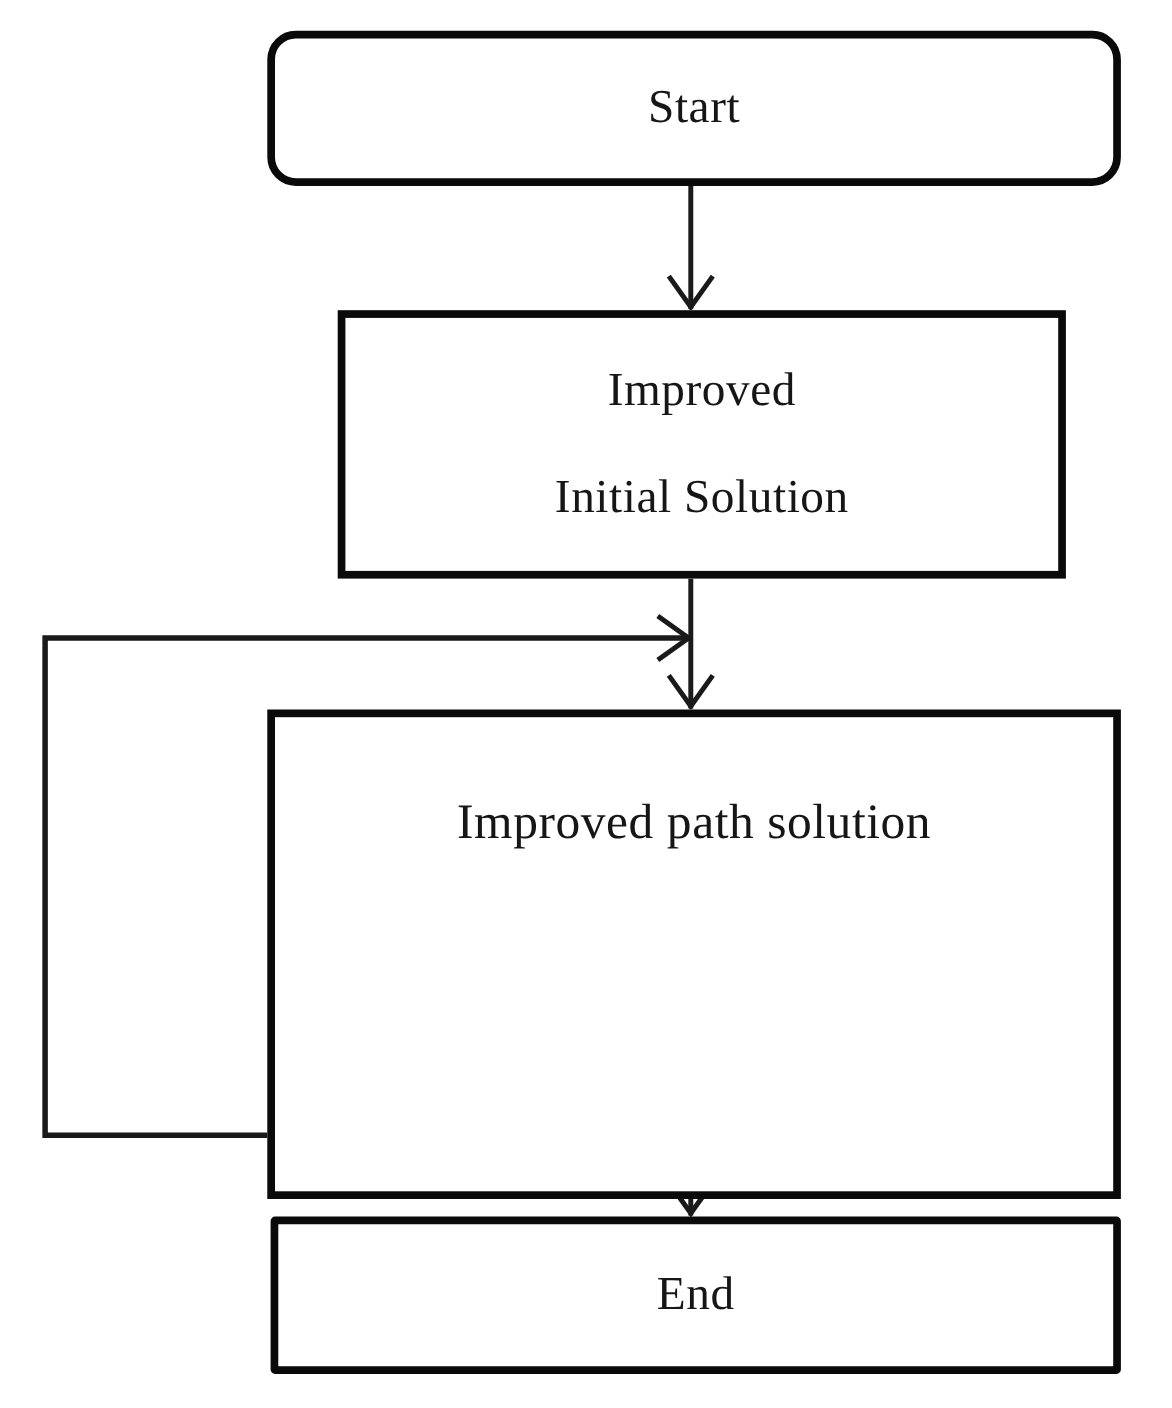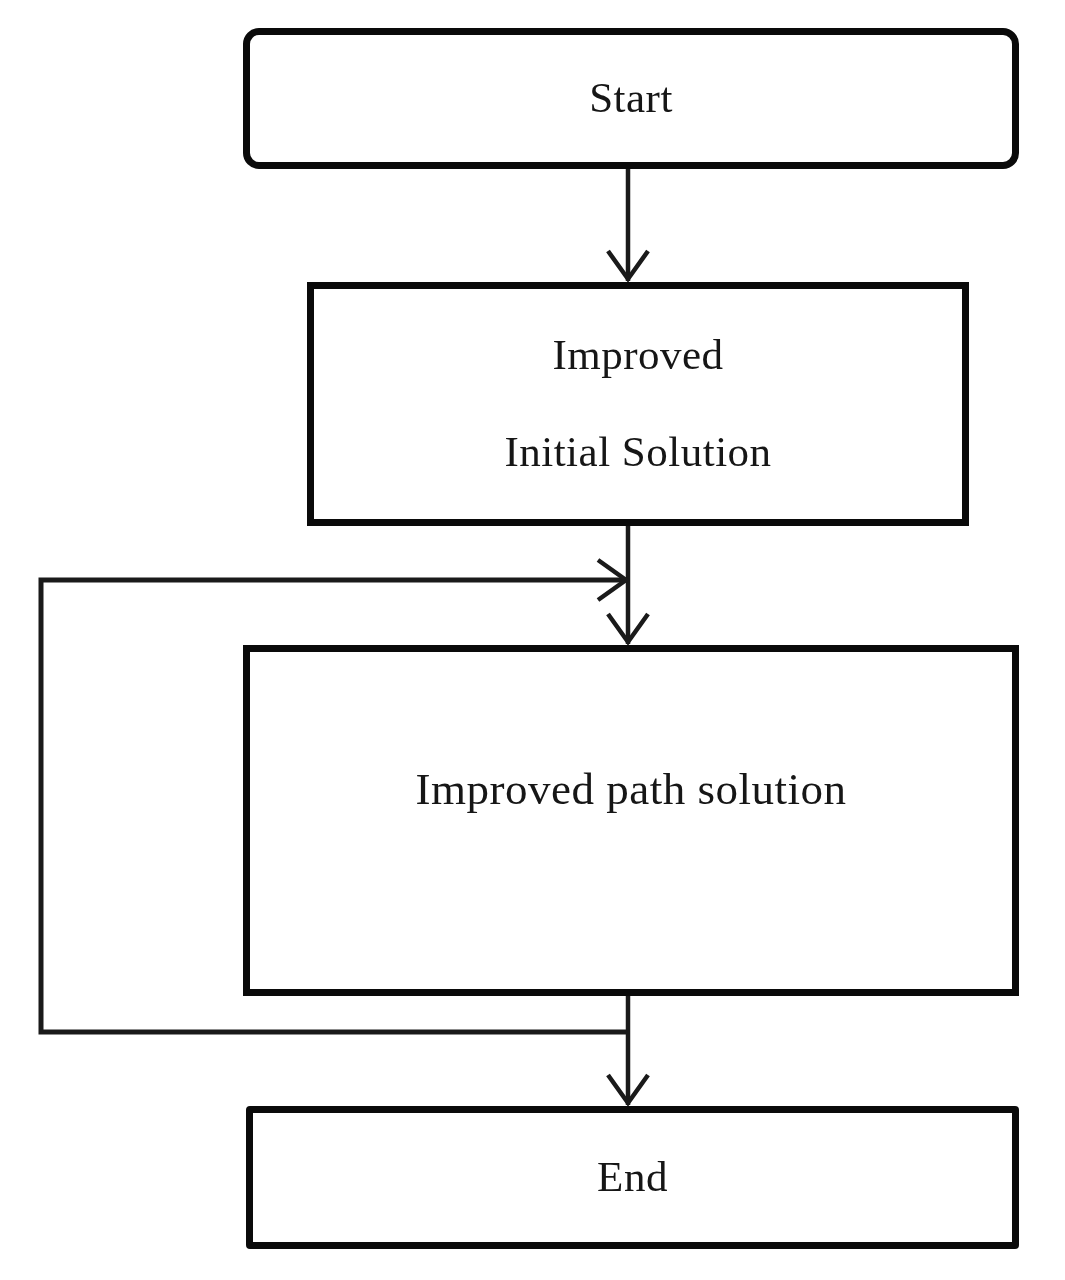--- a/index.html
+++ b/index.html
@@ -44,46 +44,46 @@
     letter-spacing: 0.5px;
   }
 
   
   #node-start {
     left: 243px;
     top: 28px;
     width: 776px;
     height: 141px;
     border: 7px solid #0a0a0a;
-    border-radius: 16px;
+    border-radius: 26px;
   }
   #node-start .node-label { font-size: 43px; }
 
   
   #node-establish {
     left: 307px;
     top: 282px;
     width: 662px;
     height: 244px;
     border: 7px solid #0a0a0a;
     border-radius: 0;
   }
   #node-establish .node-label { font-size: 43px; }
   #node-establish .node-label + .node-label { margin-top: 40px; }
 
   
   #node-improved {
     left: 243px;
     top: 645px;
     width: 776px;
-    height: 351px;
+    height: 445px;
     border: 7px solid #0a0a0a;
     border-radius: 0;
     justify-content: flex-start;
-    padding-top: 108px;
+    padding-top: 66px;
   }
   #node-improved .node-label { font-size: 45px; }
 
   
   #node-end {
     left: 246px;
     top: 1106px;
     width: 773px;
     height: 143px;
     border: 7px solid #0a0a0a;

